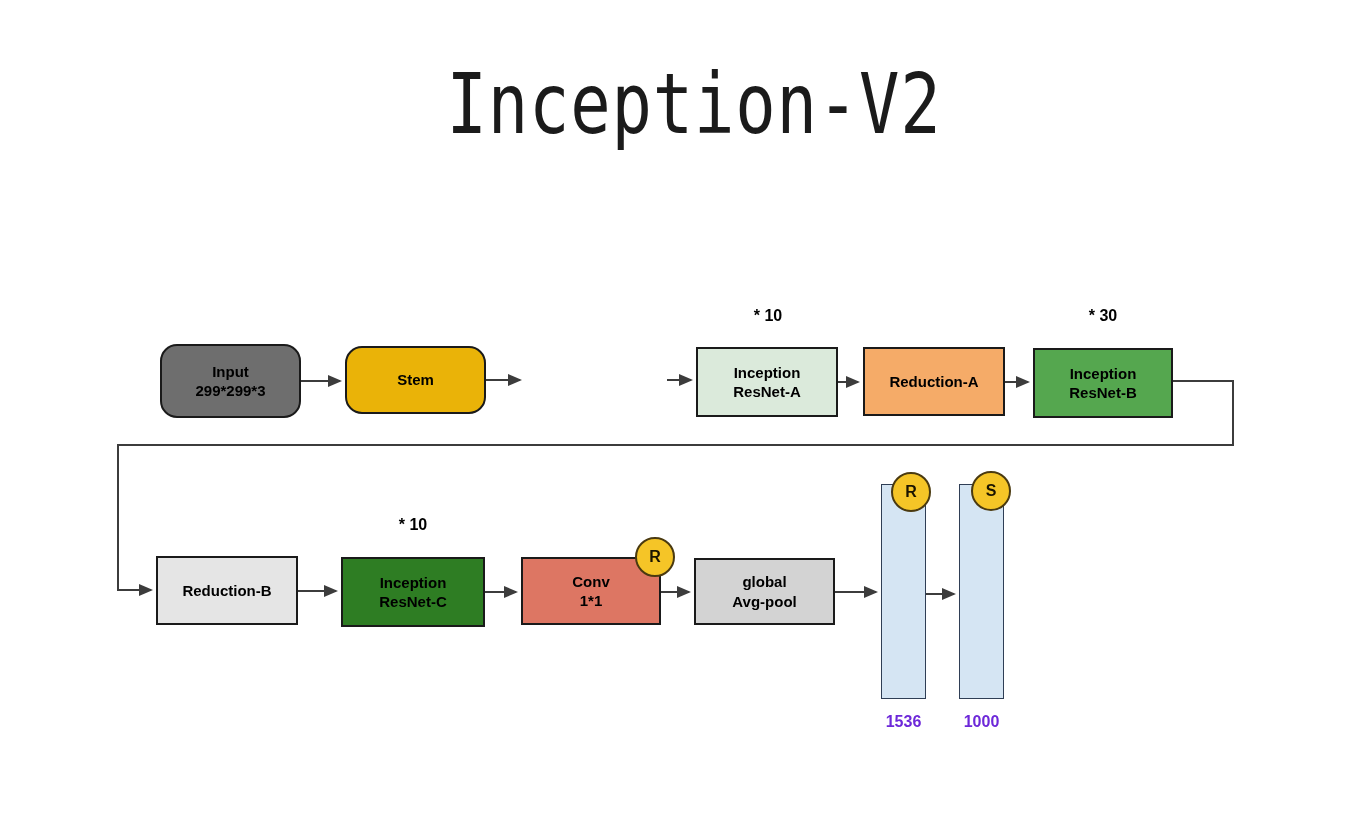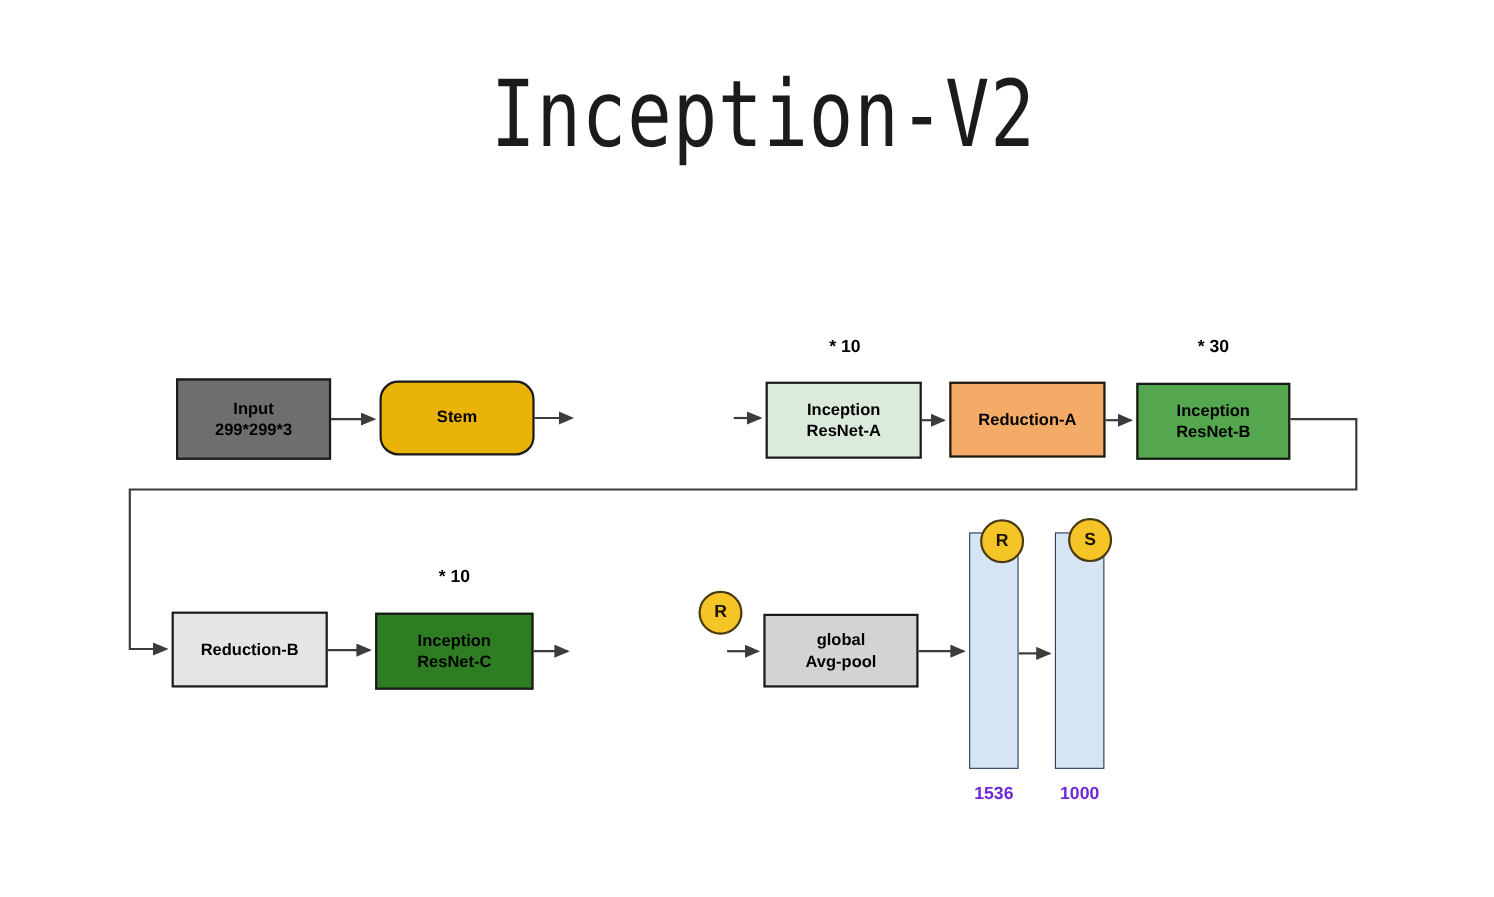--- a/index.html
+++ b/index.html
@@ -132,21 +132,21 @@
       <polyline points="1158,381 1218,381 1218,445 103,445 103,590 136,590" marker-end="url(#arrowhead)"></polyline>
 
       <line x1="283" y1="591" x2="321" y2="591" marker-end="url(#arrowhead)"></line>
       <line x1="470" y1="592" x2="501" y2="592" marker-end="url(#arrowhead)"></line>
       <line x1="646" y1="592" x2="674" y2="592" marker-end="url(#arrowhead)"></line>
       <line x1="820" y1="592" x2="861" y2="592" marker-end="url(#arrowhead)"></line>
       <line x1="911" y1="594" x2="939" y2="594" marker-end="url(#arrowhead)"></line>
     </g>
   </svg>
 
-  <div class="node" style="left: 145px; top: 344px; width: 141px; height: 74px; background: rgb(110, 110, 110);">
+  <div class="node" style="left: 145px; top: 344px; width: 141px; height: 74px; background: rgb(110, 110, 110); border-radius: 17px;">
     <span>
       <span>Input</span>
       <span class="l2">299*299*3</span>
     </span>
   </div>
 
   <div class="node" style="left: 330px; top: 346px; width: 141px; height: 68px; background: #eab308; border-radius: 17px;">
     <span>
       <span>Stem</span>
     </span>
@@ -179,20 +179,26 @@
     </span>
   </div>
 
   <div class="node" style="left: 326px; top: 557px; width: 144px; height: 70px; background: rgb(46, 125, 35);">
     <span>
       <span>Inception</span>
       <span class="l2">ResNet-C</span>
     </span>
   </div>
 
+  <div class="node" style="left: 506px; top: 557px; width: 140px; height: 68px; background: rgb(221, 118, 99);">
+    <span>
+      <span>Conv</span>
+      <span class="l2">1*1</span>
+    </span>
+  </div>
 
   <div class="node" style="left: 679px; top: 558px; width: 141px; height: 67px; background: rgb(211, 211, 211);">
     <span>
       <span>global</span>
       <span class="l2">Avg-pool</span>
     </span>
   </div>
 
   <div class="mult" style="left: 713px; top: 307px; width: 80px;">* 10</div>
   <div class="mult" style="left: 1048px; top: 307px; width: 80px;">* 30</div>

